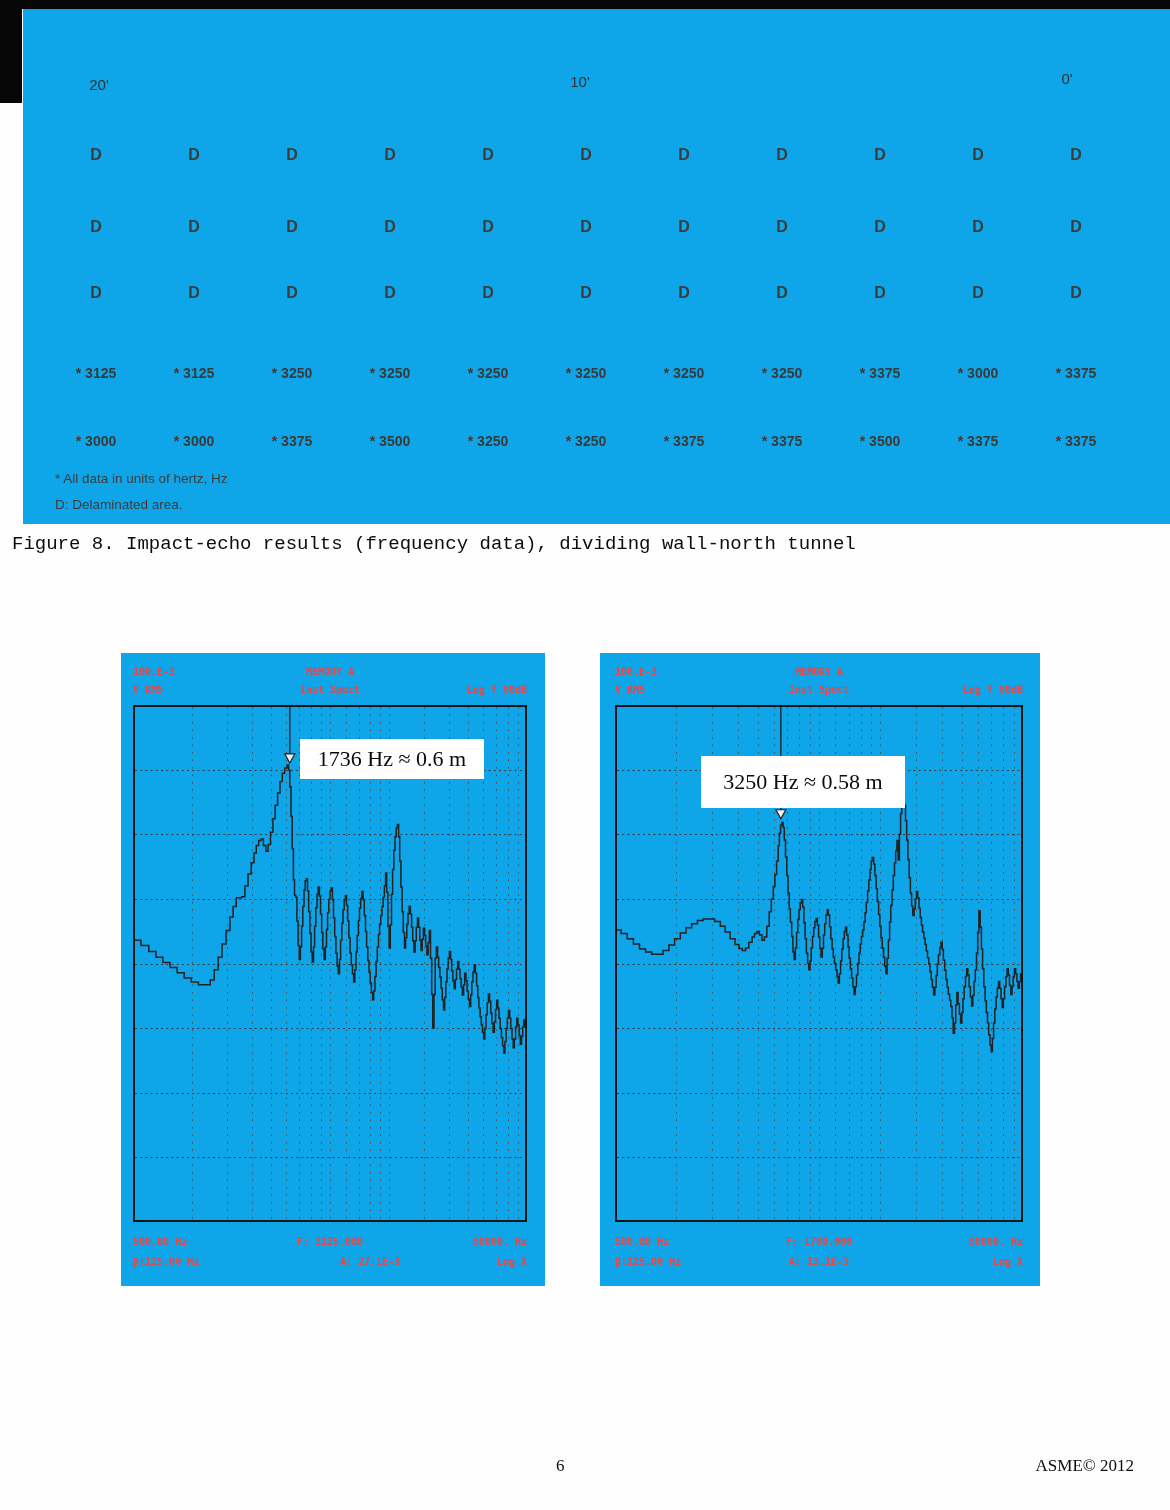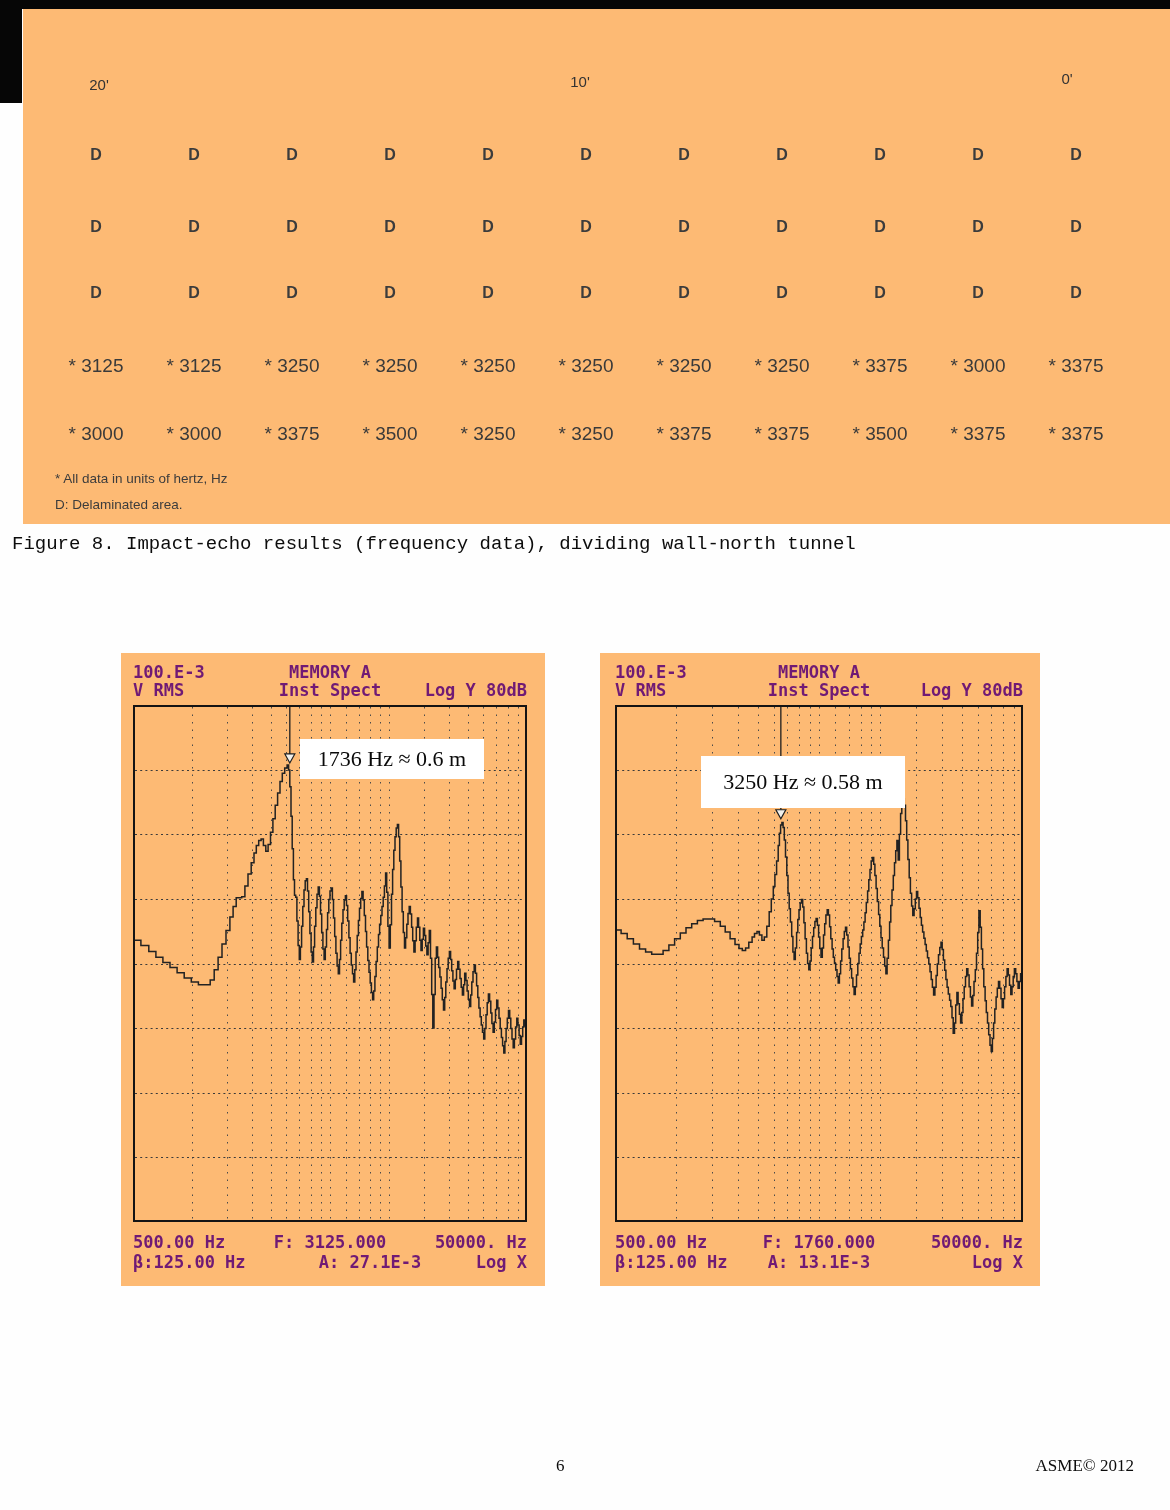--- a/index.html
+++ b/index.html
@@ -1,31 +1,31 @@
 <!DOCTYPE html>
 <html><head>
 <meta charset="utf-8">
 <style>
   html,body{margin:0;padding:0;background:#ffffff;}
   .page{position:relative;width:1170px;height:1510px;background:#fefefe;overflow:hidden;
         font-family:"Liberation Sans",sans-serif;}
   .artifact{position:absolute;background:#060606;}
-  .scan{position:absolute;background:#fdba74;}
+  .scan{position:absolute;background:#0ea5e9;}
   
   .ruler-label{position:absolute;font-size:15px;color:#333;font-weight:500;transform:translateX(-50%);}
   .d-cell{position:absolute;font-size:16px;color:#3c3c3c;font-weight:600;transform:translateX(-50%);}
-  .freq-cell{position:absolute;font-size:19px;color:#3a3a3a;font-weight:400;transform:translateX(-50%);white-space:pre;}
+  .freq-cell{position:absolute;font-size:14px;color:#3a3a3a;font-weight:700;transform:translateX(-50%);white-space:pre;margin-top:10px;}
   .fig8-note{position:absolute;left:55px;font-size:13.5px;color:#3c3c3c;}
   .caption{position:absolute;left:0;width:100%;text-align:left;color:#0c0c0c;
            font-family:Liberation Mono, monospace;padding-left:12px;}
   .caption-8{top:533px;font-size:19px;}
   .caption-9{top:1318px;font-size:21px;}
   
   .chart-text{position:absolute;font-family:"DejaVu Sans Mono",monospace;font-weight:bold;
-              font-size:17px;line-height:18px;color:#701a75;white-space:pre;}
+              font-size:10px;line-height:18px;color:#ef4444;white-space:pre;}
   .chart-svg{position:absolute;}
   .annotation-box{position:absolute;background:#ffffff;color:#0a0a0a;
                   font-family:"Liberation Serif",serif;font-size:22px;
                   display:flex;align-items:center;justify-content:center;white-space:pre;}
   .page-footer-text{position:absolute;font-family:"Liberation Serif",serif;font-size:17px;color:#0c0c0c;}
 </style>
 </head>
 <body>
 
 <div class="page">

